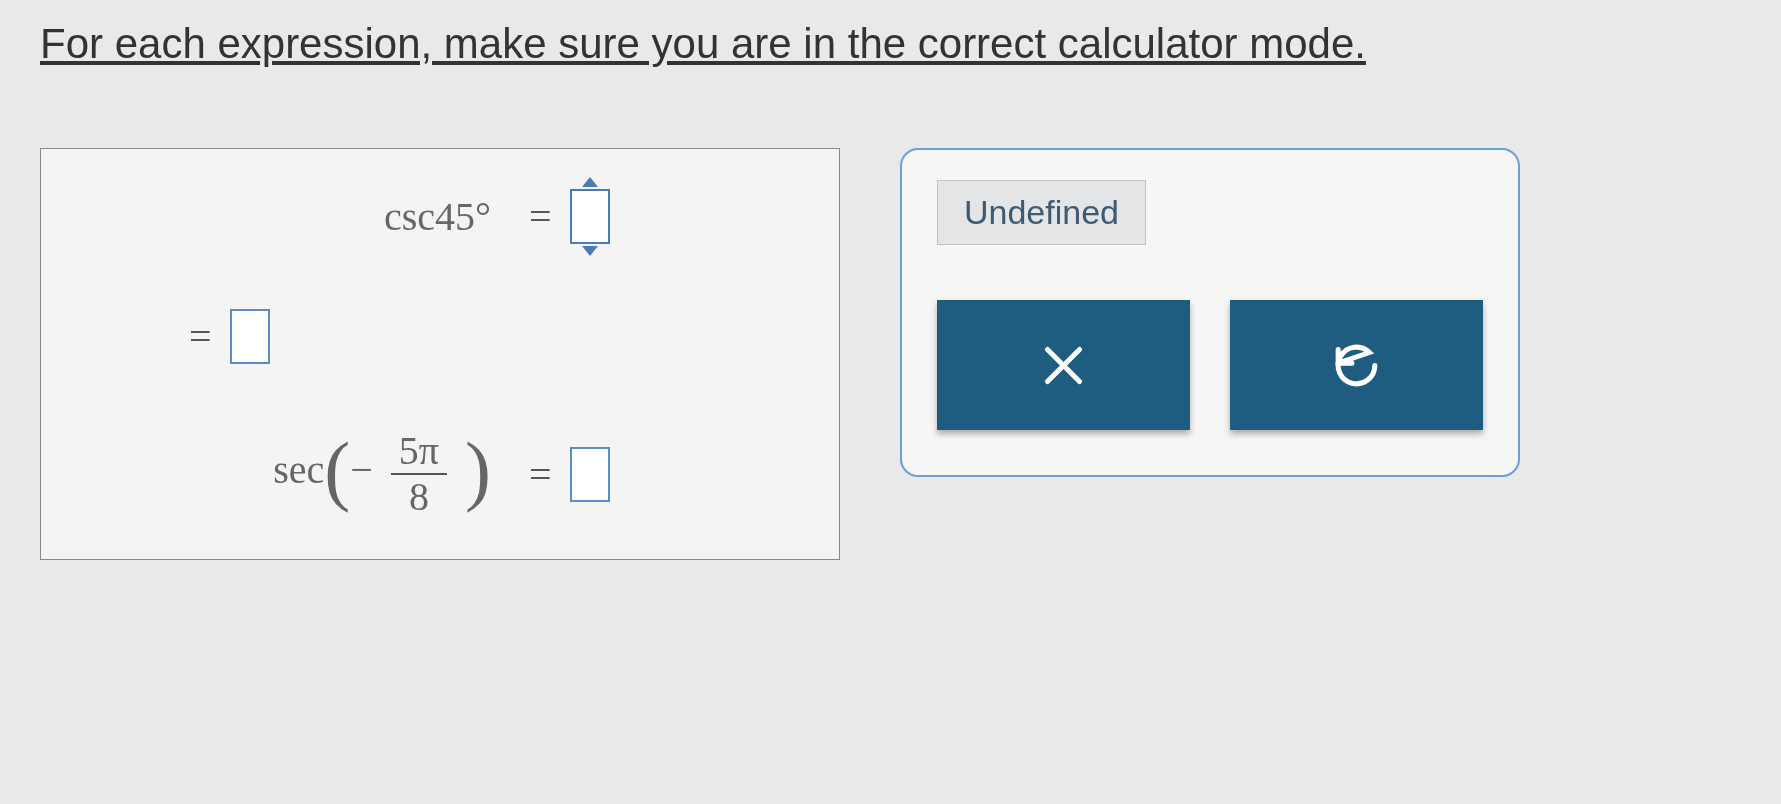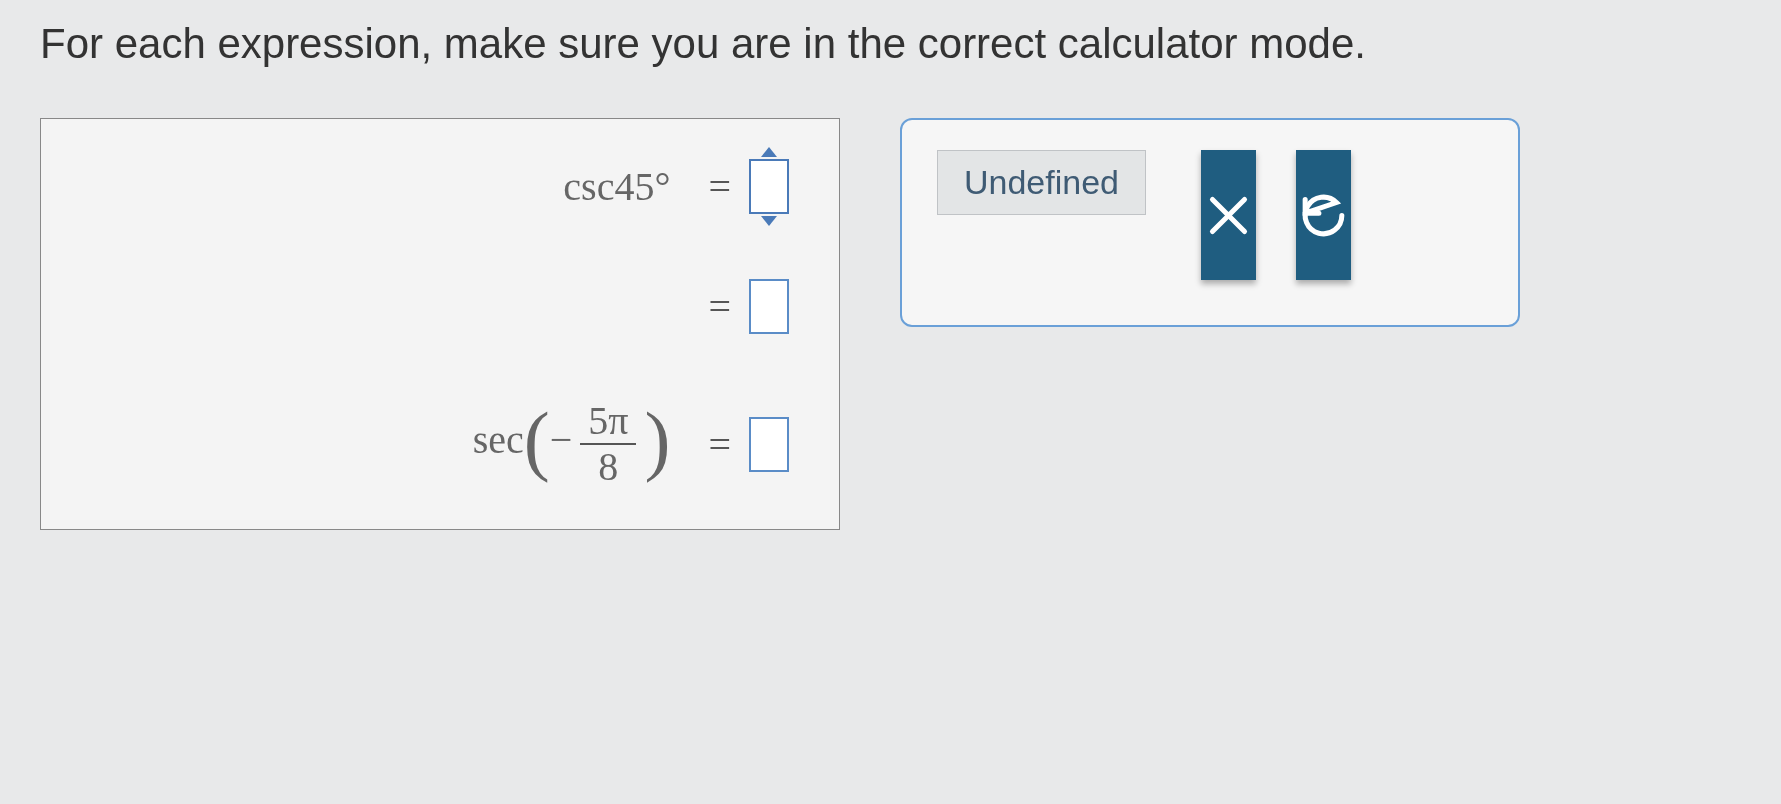--- a/index.html
+++ b/index.html
@@ -7,37 +7,37 @@
     font-family: Arial, Helvetica, sans-serif;
     background: #e8e9ea;
     width: 1781px;
     height: 804px;
     padding: 20px 40px;
     color: #3a3a3a;
   }
   .instruction {
     font-size: 42px;
     color: #333;
-    margin-bottom: 50px;
+    margin-bottom: 80px;
     font-weight: 400;
+    text-decoration: underline;
   }
   .content-row {
     display: flex;
     gap: 60px;
     align-items: flex-start;
   }
   .expressions-box {
     border: 1px solid #888;
     background: #f4f4f4;
     width: 800px;
     padding: 40px 50px 40px 130px;
     display: flex;
     flex-direction: column;
     gap: 65px;
-    align-items: flex-end;
   }
   .expr-row {
     display: flex;
     align-items: center;
     font-size: 40px;
     color: #666;
     font-family: 'Times New Roman', serif;
   }
   .expr-label {
     min-width: 340px;
@@ -74,33 +74,34 @@
     vertical-align: middle;
     line-height: 0;
     position: relative;
     top: -4px;
   }
   .frac {
     display:inline-flex;
     flex-direction:column;
     align-items:center;
     vertical-align:middle;
-    margin:0 8px;
+    margin:0 18px;
     line-height:1.1;
   }
   .frac .num { border-bottom:2px solid #555; padding:0 8px; }
   .frac .den { padding:0 8px; }
 
   .tools-box {
     border: 2px solid #6aa0d8;
-    border-radius: 12px;
+    border-radius: 18px;
     background: #f6f6f6;
     width: 620px;
     padding: 30px 35px 45px;
     display:flex;
+    flex-direction:column;
     gap:55px;
   }
   .undefined-btn {
     align-self:flex-start;
     background:#e3e5e6;
     border:1px solid #c0c3c6;
     color:#3f5b74;
     font-size:34px;
     padding:12px 26px;
     font-family: Arial, sans-serif;

